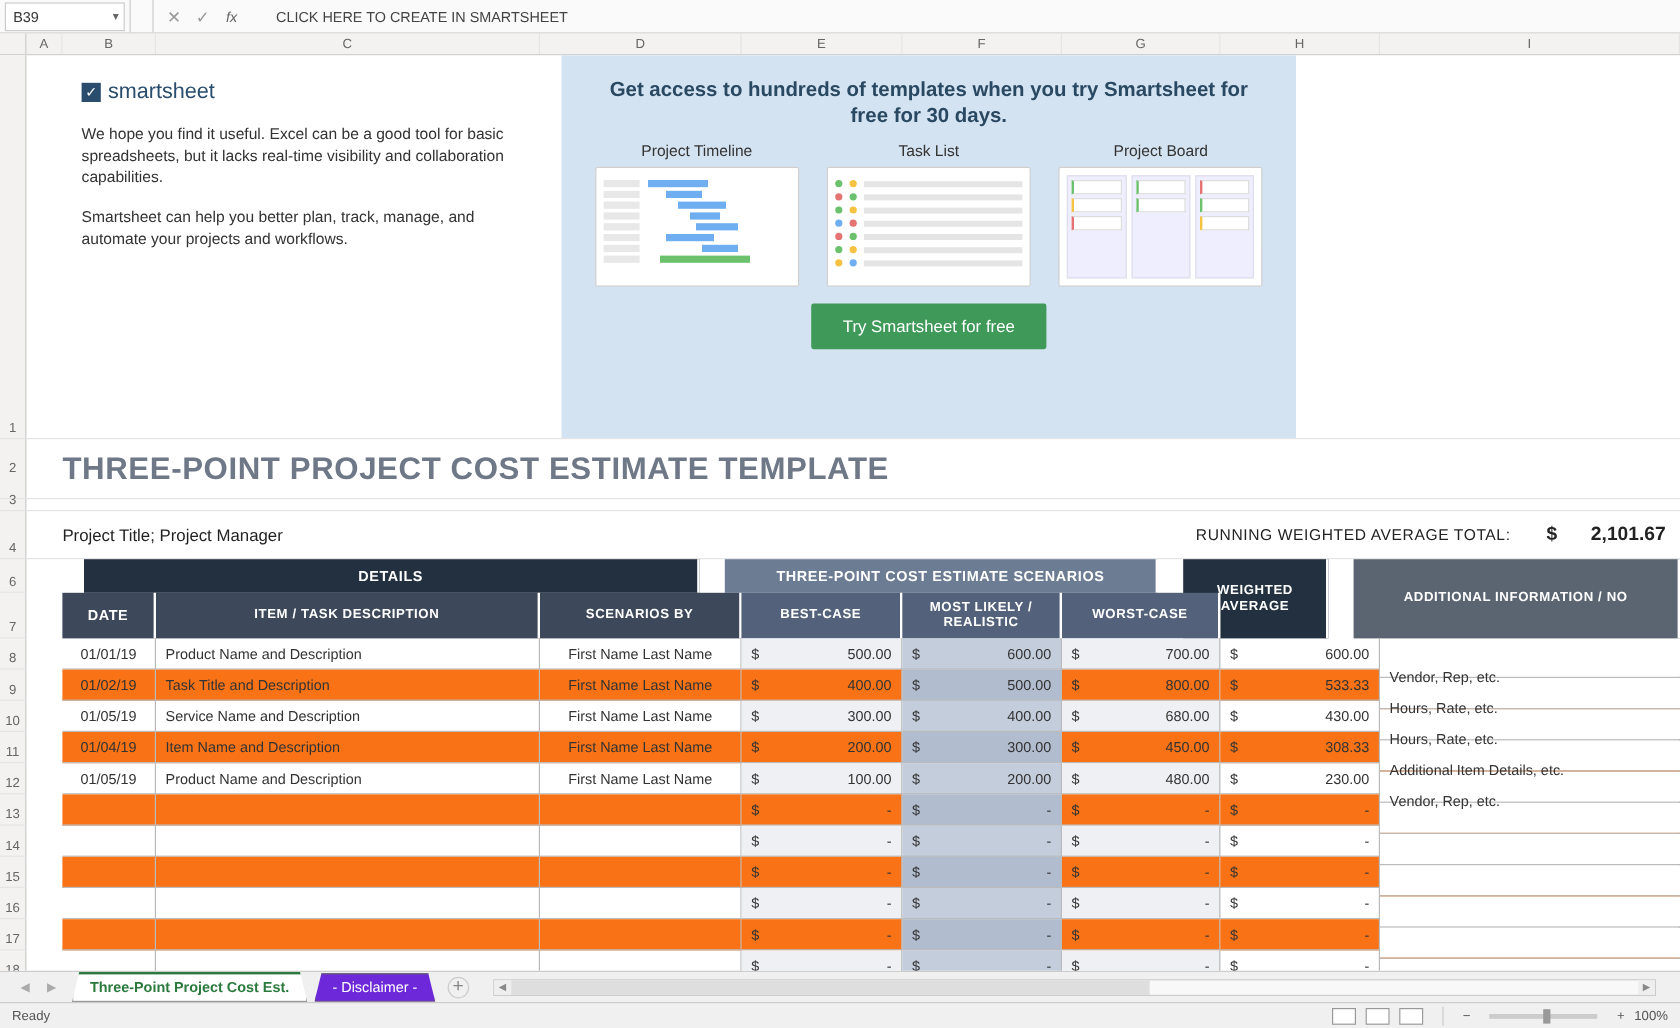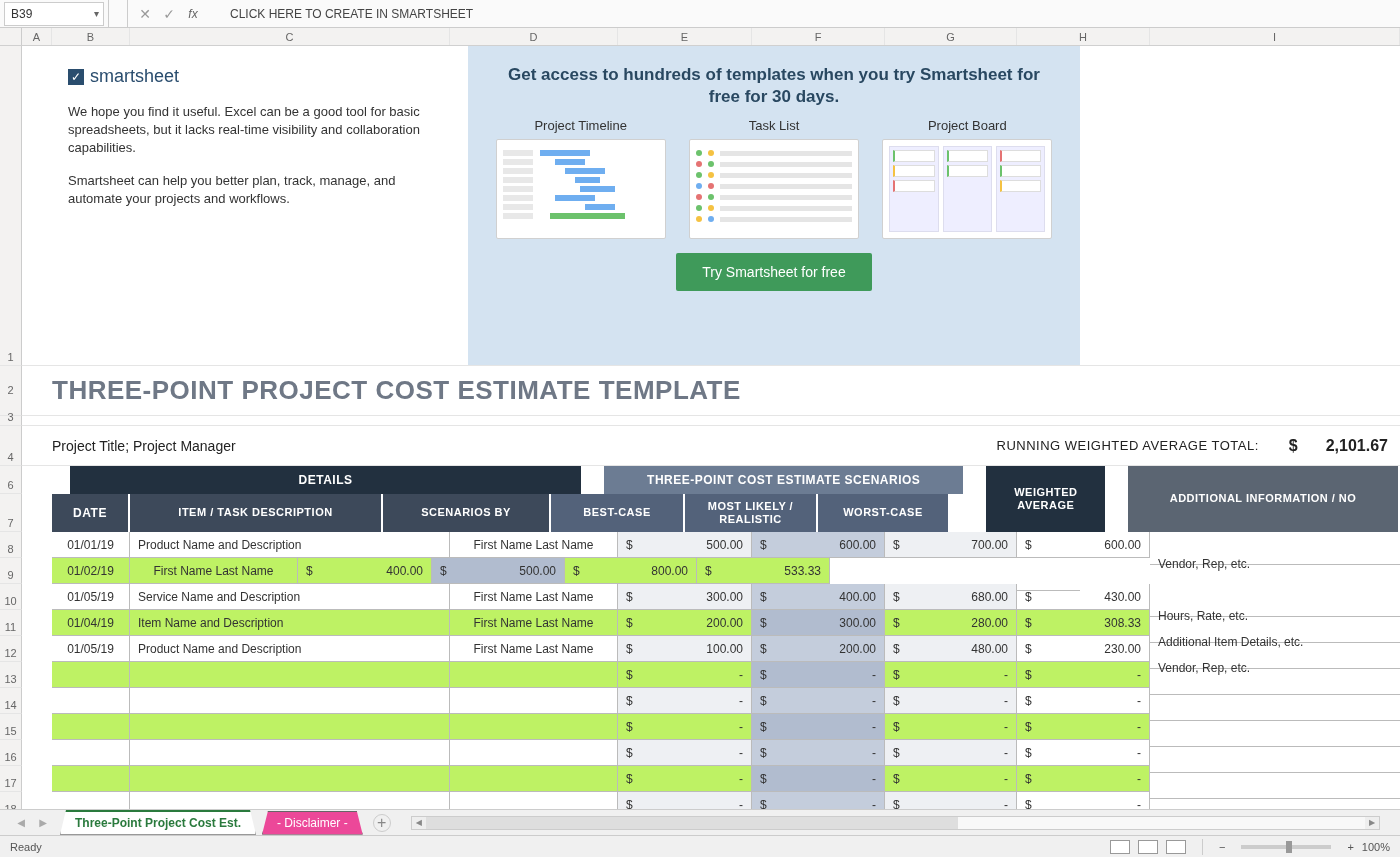--- a/index.html
+++ b/index.html
@@ -76,49 +76,49 @@
 .tbl-hdr1 { display: flex; height: 28px; gap: 21px; }
 .tbl-hdr2 { display: flex; height: 38px; }
 .hcell { display: flex; align-items: center; justify-content: center; color: #fff; font-size: 12px; font-weight: bold; border-right: 2px solid #fff; letter-spacing: 0.5px; text-align:center; line-height:1.2; }
 .h-spacer { width: 30px; }
 .h-details { width: 566px; background: #22303f; }
 .h-scenarios { width: 399px; background: #6c7c93; }
 .h-weighted { width: 133px; background: #22303f; font-size: 11px; }
 .h-addl { width: 300px; background: #5b6572; font-size: 11px; }
 
 .h-date { width: 78px; background: #3d495a; }
-.h-item { width: 253px; background: #3d495a; font-size: 11px; }
+.h-item { width: 320px; background: #3d495a; font-size: 11px; }
 .h-gather { width: 168px; background: #3d495a; font-size: 11px; }
 .h-best { width: 134px; background: #53627a; font-size: 11px; }
 .h-likely { width: 133px; background: #53627a; font-size: 11px; }
 .h-worst { width: 132px; background: #53627a; font-size: 11px; }
 
 
 .data-row { display: flex; height: 26px; }
-.data-row.alt .dcell { background: #bef264; }
+.data-row.alt .dcell { background: #f97316; }
 .dcell { border: 1px solid #bbb; border-top: none; border-left: none; display: flex; align-items: center; padding: 0 8px; font-size: 12px; color: #333; }
 .dcell:first-of-type { border-left: 1px solid #bbb; }
 .c-spacer { width: 30px; border: none; }
 .c-date { width: 78px; justify-content: center; }
 .c-item { width: 320px; }
 .c-gather { width: 168px; justify-content:center; }
 .c-money { justify-content: space-between; }
 .c-best { width: 134px; background: #eef0f3; }
 .c-likely { width: 133px; background: #c4cddc; }
 .c-worst { width: 132px; background: #eef0f3; }
 .c-weighted { width: 133px; }
 .c-addl { width: 250px; margin-top: 32px; }
 .data-row.alt .c-likely { background: #b1bccf; }
 
 
 .sheet-tabs { height: 26px; display: flex; align-items: center; background: #f0f0f0; border-top: 1px solid #ccc; padding-left: 10px; }
 .nav-arrow { width: 16px; height: 16px; display: flex; align-items: center; justify-content: center; color: #aaa; font-size: 10px; margin: 0 3px; }
 .tab { padding: 4px 14px; background: #fff; border: 1px solid #999; font-size: 12px; margin-left: 6px; cursor: pointer; position: relative; clip-path: polygon(6px 0, calc(100% - 6px) 0, 100% 100%, 0 100%); }
 .tab.active { font-weight: bold; color: #2a7a3d; border-top: 2px solid #2a7a3d;}
-.tab.disclaimer { background: #ec4899; color: #fff; border-color: #666; text-align: right;}
+.tab.disclaimer { background: #6d28d9; color: #fff; border-color: #666; text-align: right;}
 .tab-add { margin-left: 10px; color: #888; font-size: 16px; border:1px solid #ccc; width:18px; height:18px; border-radius: 50%; display:flex; align-items:center; justify-content:center;}
 .hscroll { flex: 1; margin: 0 20px; height: 14px; background: #f8f8f8; border: 1px solid #ccc; position: relative; }
 .hscroll-thumb { position: absolute; left: 14px; top: 0; height: 100%; width: 55%; background: #dedede; }
 .hscroll-btn { position: absolute; top: 0; width: 14px; height: 100%; background: #eee; display:flex; align-items:center; justify-content:center; font-size:8px; color:#888; }
 
 
 .status-bar { height: 22px; background: #f0f0f0; border-top: 1px solid #ccc; display: flex; align-items: center; padding: 0 10px; font-size: 11px; color: #555; }
 .view-icons { margin-left: auto; display: flex; gap: 8px; align-items:center; }
 .view-btn { width: 20px; height: 14px; border: 1px solid #999; background: #fff; }
 .zoom-slider { width: 90px; height: 4px; background: #ccc; position: relative; margin: 0 8px; }
@@ -363,20 +363,21 @@
           </div>
     <div class="dcell c-weighted c-money">
             <span>$</span>
             <span>600.00</span>
           </div>
     <div class="dcell c-addl">Vendor, Rep, etc.</div>
   </div>
         <div class="data-row alt">
     <div class="c-spacer"></div>
     <div class="dcell c-date">01/02/19</div>
+    <div class="dcell c-item">Task Title and Description</div>
     <div class="dcell c-gather">First Name Last Name</div>
     <div class="dcell c-best c-money">
             <span>$</span>
             <span>400.00</span>
           </div>
     <div class="dcell c-likely c-money">
             <span>$</span>
             <span>500.00</span>
           </div>
     <div class="dcell c-worst c-money">
@@ -420,21 +421,21 @@
     <div class="dcell c-best c-money">
             <span>$</span>
             <span>200.00</span>
           </div>
     <div class="dcell c-likely c-money">
             <span>$</span>
             <span>300.00</span>
           </div>
     <div class="dcell c-worst c-money">
             <span>$</span>
-            <span>280.00</span>
+            <span>450.00</span>
           </div>
     <div class="dcell c-weighted c-money">
             <span>$</span>
             <span>308.33</span>
           </div>
     <div class="dcell c-addl">Additional Item Details, etc.</div>
   </div>
         <div class="data-row">
     <div class="c-spacer"></div>
     <div class="dcell c-date">01/05/19</div>

